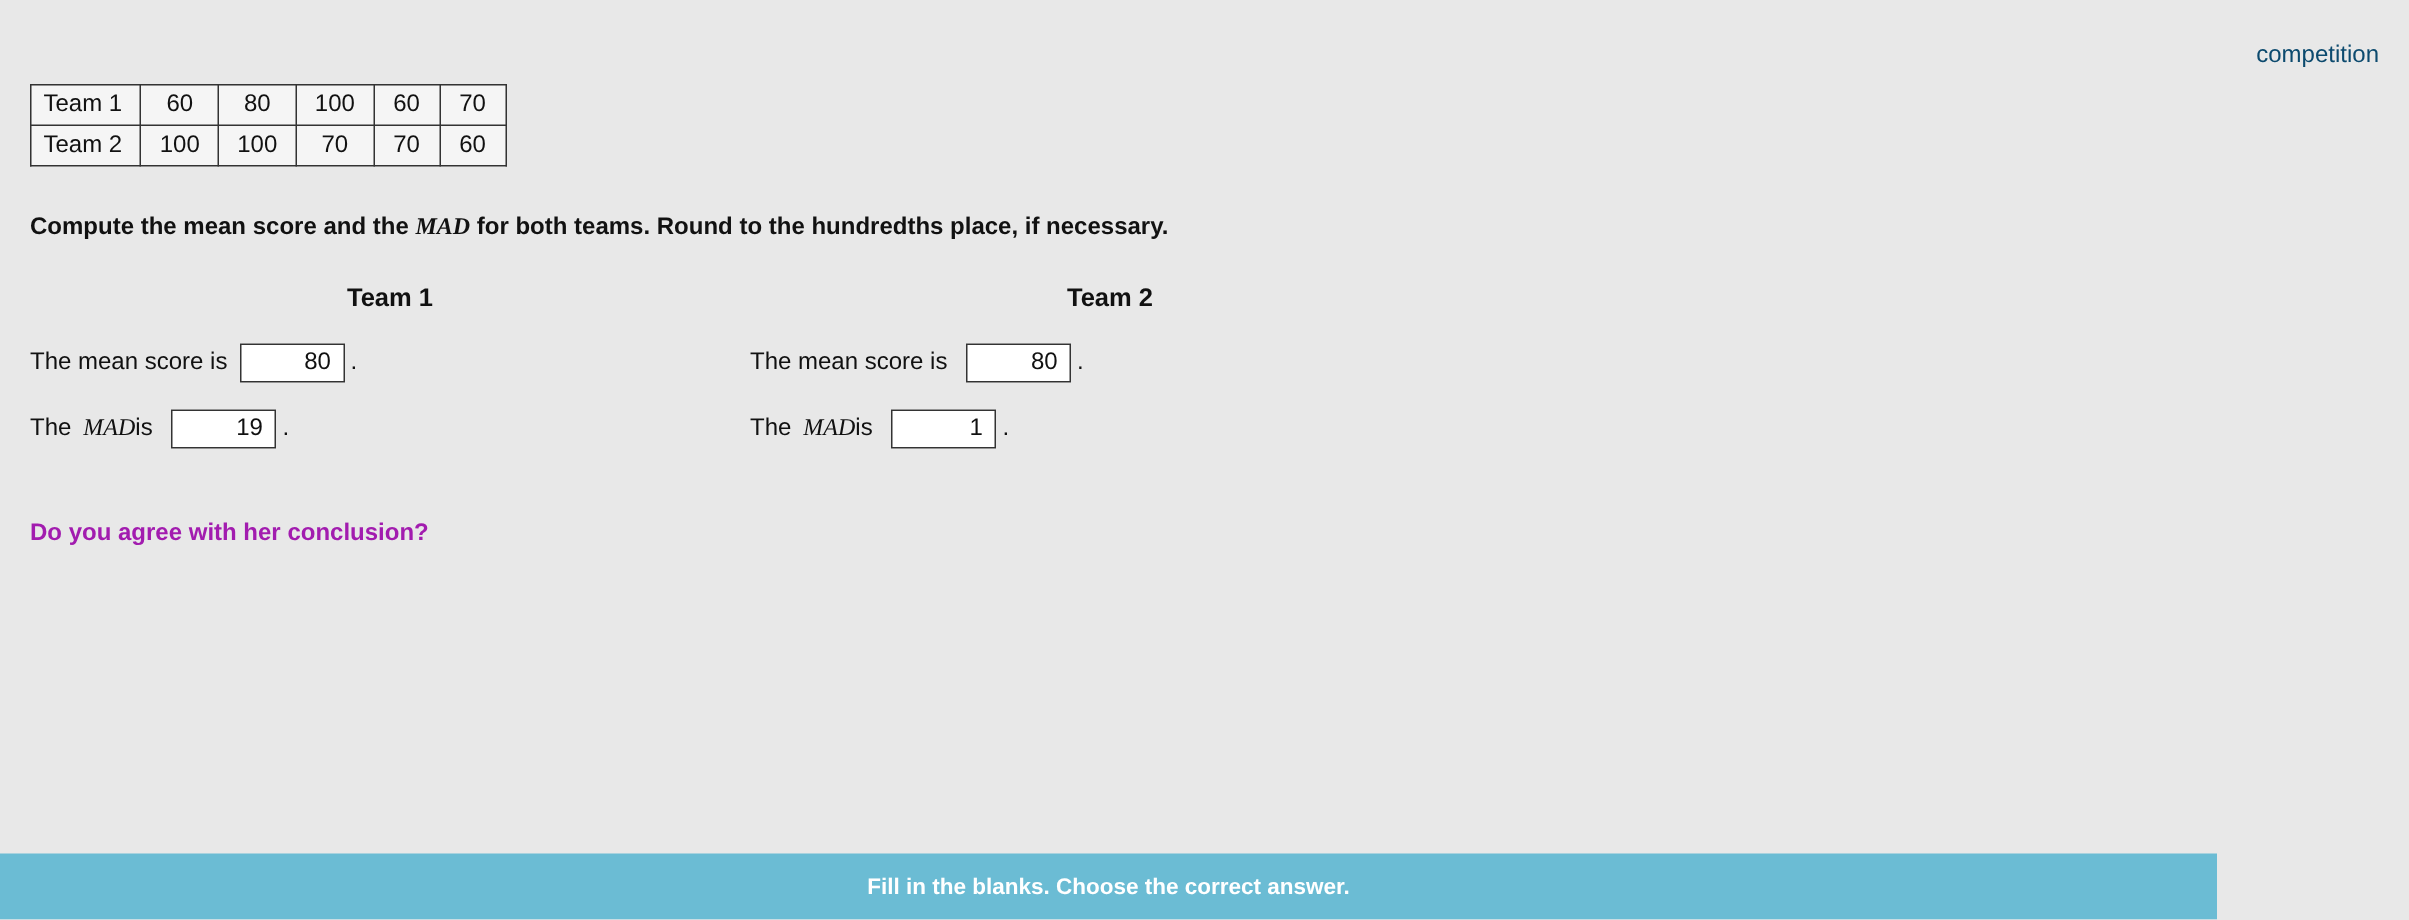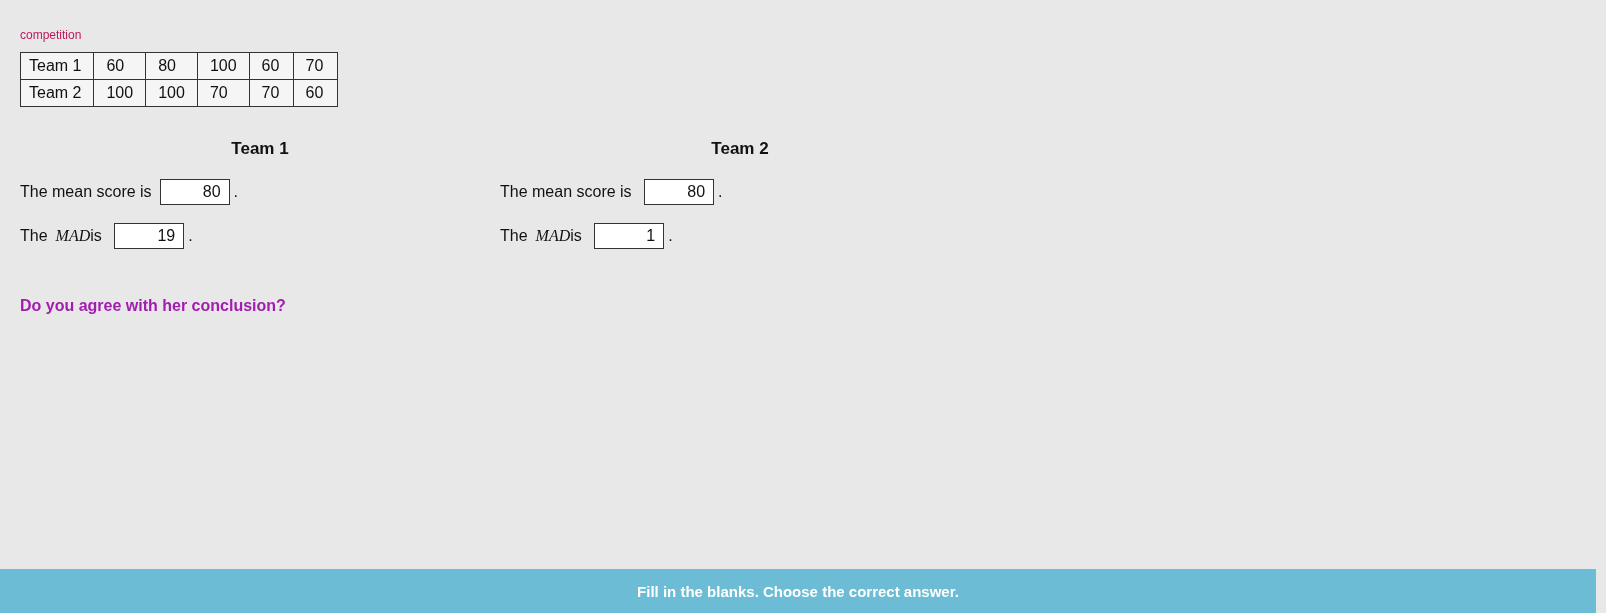--- a/index.html
+++ b/index.html
@@ -26,21 +26,21 @@
     .score-table {
       border-collapse: collapse;
       margin-bottom: 32px;
     }
 
     .score-table td {
       border: 1px solid #333;
       padding: 4px 12px;
       font-size: 16px;
       font-family: Arial, sans-serif;
-      text-align: left;
+      text-align: center;
       min-width: 44px;
       background: #f5f5f5;
     }
 
     .score-table td.team-label {
       text-align: left;
       padding-left: 8px;
       min-width: 70px;
     }
 
@@ -128,41 +128,41 @@
       font-weight: bold;
       color: #a21caf;
       margin-bottom: 16px;
     }
 
     
     .bottom-bar {
       position: absolute;
       bottom: 0;
       left: 0;
-      width: 1596px;
+      width: 1478px;
       height: 44px;
       background-color: #6bbcd4;
       display: flex;
       align-items: center;
       justify-content: center;
     }
 
     .bottom-bar-text {
       font-family: Arial, sans-serif;
       font-size: 15px;
       color: #fff;
       font-weight: bold;
     }
 
     
     .partial-top {
-      text-align: left;
-      font-family: Arial, sans-serif;
-      font-size: 12px;
-      color: #be185d;
+      text-align: right;
+      font-family: Arial, sans-serif;
+      font-size: 16px;
+      color: #0c4a6e;
       margin-bottom: 10px;
     }
   </style>
 </head>
 <body>
 
 <div class="page-wrapper">
 
   <div class="partial-top">
     <span>competition</span>
@@ -182,20 +182,23 @@
         <td class="team-label">Team 2</td>
         <td>100</td>
         <td>100</td>
         <td>70</td>
         <td>70</td>
         <td>60</td>
       </tr>
     </tbody>
   </table>
 
+  <div class="instruction">
+    <span>Compute the mean score and the </span><span class="math-italic">MAD</span><span> for both teams. Round to the hundredths place, if necessary.</span>
+  </div>
 
   <div class="teams-section">
 
     <div class="team-col">
       <div class="team-title">Team 1</div>
 
       <div class="score-row">
         <span class="label">The mean score is</span>
         <span class="answer-box">80</span>
         <span class="period">.</span>

